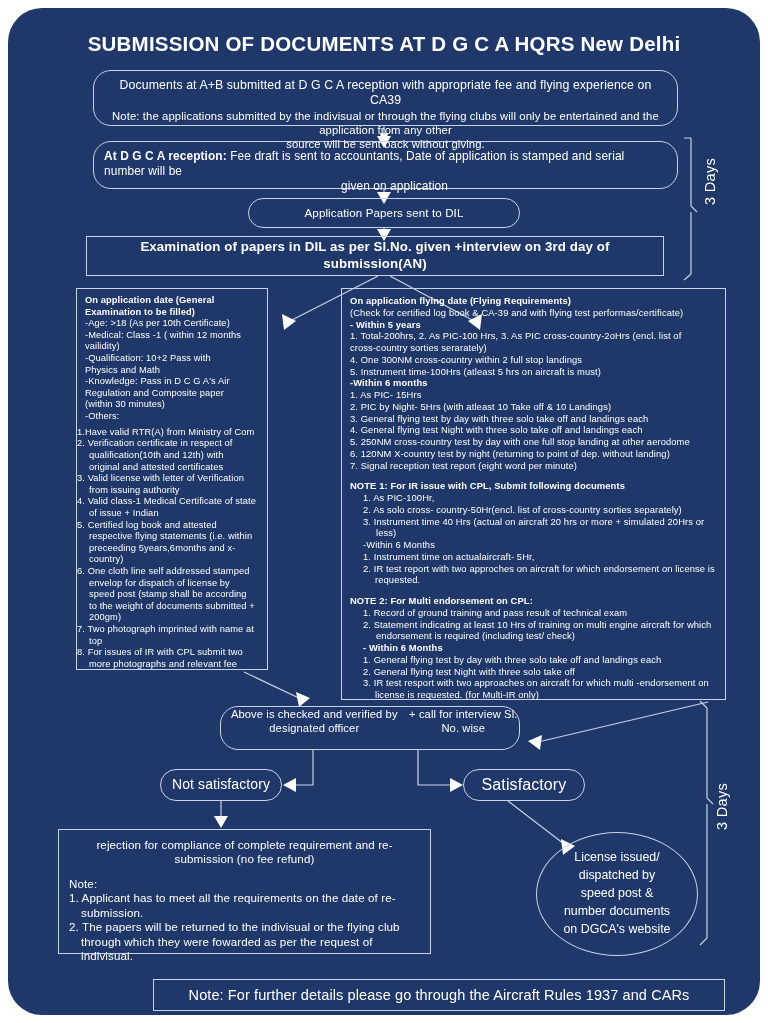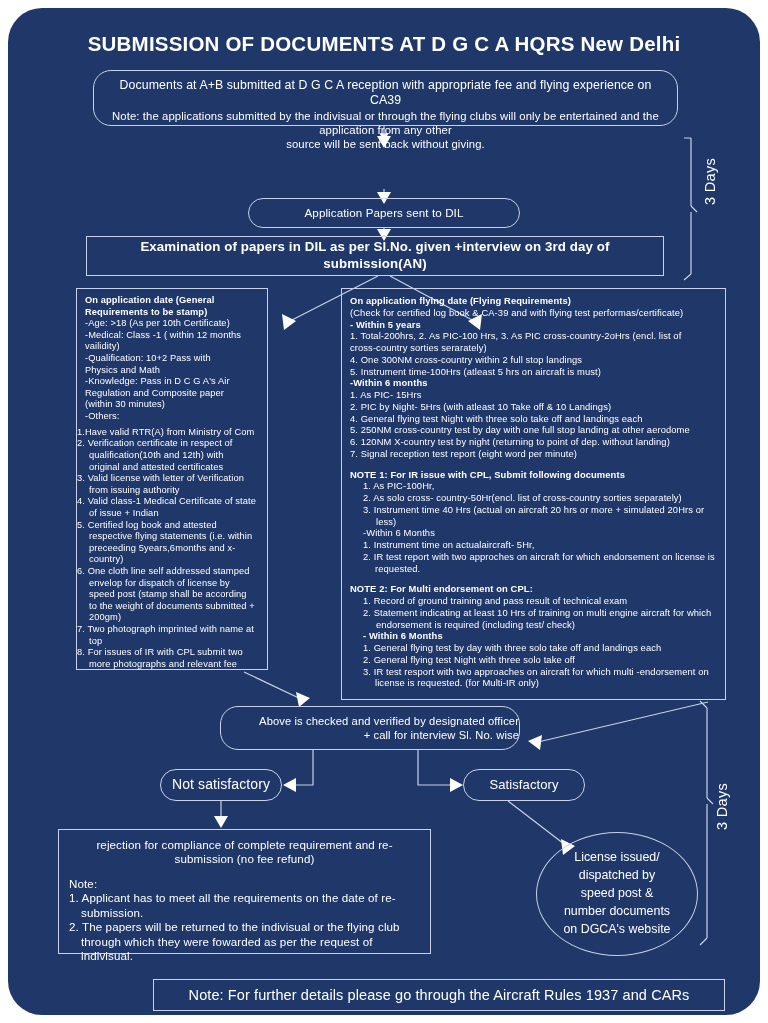--- a/index.html
+++ b/index.html
@@ -91,21 +91,21 @@
   #box-intake .l1 { font-size: 12.3px; }
   #box-reception{ left: 85px;  top: 133px; width: 585px; height: 48px;  font-size: 11.9px; }
   #box-dil      { left: 240px; top: 190px; width: 272px; height: 30px;  font-size: 11.6px; }
   #box-exam     { left: 78px;  top: 228px; width: 578px; height: 40px;  font-size: 13.3px; }
 
   #box-general  { left: 68px;  top: 280px; width: 192px; height: 382px; font-size: 9.3px; }
   #box-flying   { left: 333px; top: 280px; width: 385px; height: 412px; font-size: 9.4px; }
 
   #box-verify   { left: 212px; top: 698px; width: 300px; height: 44px;  font-size: 11.2px; }
   #box-notsat   { left: 152px; top: 761px; width: 122px; height: 32px;  font-size: 14px; }
-  #box-sat      { left: 455px; top: 761px; width: 122px; height: 32px;  font-size: 13px; }
+  #box-sat      { left: 455px; top: 761px; width: 122px; height: 32px;  font-size: 16px; }
 
   #box-rejected { left: 50px;  top: 821px; width: 373px; height: 125px; font-size: 11.6px; }
   #ellipse-license { left: 528px; top: 824px; width: 162px; height: 124px; font-size: 12.4px; }
 
   #box-footer   { left: 145px; top: 971px; width: 572px; height: 32px; font-size: 14.5px; }
   #box-footer .inner { display:flex; align-items:center; justify-content:center; height:100%; }
 
   #days-top { left: 694px; top: 150px; }
   #days-bottom { left: 706px; top: 775px; }
 </style>
@@ -165,32 +165,36 @@
       <polygon points="553,831 567,838 555,847"></polygon>
     </g>
   </svg>
 
   <div id="box-intake" class="box pill pad ctr">
     <div class="l1">Documents at A+B submitted at D G C A reception with appropriate fee and flying experience on CA39</div>
     <div>Note: the applications submitted by the indivisual or through the flying clubs will only be entertained and the application from any other</div>
     <div>source will be sent back without giving.</div>
   </div>
 
+  <div id="box-reception" class="box pill pad">
+    <div><span class="b">At D G C A reception:</span><span> Fee draft is sent to accountants, Date of application is stamped and serial number will be</span></div>
+    <div class="ctr" style="padding-left:18px">given on application</div>
+  </div>
 
   <div id="box-dil" class="box pill ctr" style="display:flex;align-items:center;justify-content:center">
     <span>Application Papers sent to DIL</span>
   </div>
 
   <div id="box-exam" class="box sharp ctr b" style="display:flex;align-items:center;justify-content:center">
     <span>Examination of papers in DIL as per Sl.No. given +interview on 3rd day of submission(AN)</span>
   </div>
 
   <div id="box-general" class="box sharp" style="padding:6px 6px 6px 8px">
     <div class="b">On application date (General</div>
-    <div class="b">Requirements to be stamp)</div>
+    <div class="b">Examination to be filled)</div>
     <div>
       <div>-Age: &gt;18 (As per 10th Certificate)</div>
       <div>-Medical: Class -1 ( within 12 months</div>
       <div> vailidity)</div>
       <div>-Qualification: 10+2 Pass with</div>
       <div> Physics and Math</div>
       <div>-Knowledge: Pass in D C G A's Air</div>
       <div> Regulation and Composite paper</div>
       <div> (within 30 minutes)</div>
       <div>-Others:</div>
@@ -211,20 +215,21 @@
     <div class="b">On application flying date (Flying Requirements)</div>
     <div>(Check for certified log book &amp; CA-39 and with flying test performas/certificate)</div>
     <div class="b">- Within 5 years</div>
     <div>1. Total-200hrs, 2. As PIC-100 Hrs, 3. As PIC cross-country-2oHrs (encl. list of</div>
     <div>    cross-country sorties serarately)</div>
     <div>4. One 300NM cross-country within 2 full stop landings</div>
     <div>5. Instrument time-100Hrs (atleast 5 hrs on aircraft is must)</div>
     <div class="b">-Within 6 months</div>
     <div>1. As PIC- 15Hrs</div>
     <div>2. PIC by Night- 5Hrs (with atleast 10 Take off &amp; 10 Landings)</div>
+    <div>3. General flying test by day with three solo take off and landings each</div>
     <div>4. General flying test Night with three solo take off and landings each</div>
     <div>5. 250NM cross-country test by day with one full stop landing at other aerodome</div>
     <div>6. 120NM X-country test by night (returning to point of dep. without landing)</div>
     <div>7. Signal reception test report (eight word per minute)</div>
 
     <div style="height:9px"></div>
     <div class="b">NOTE 1: For IR issue with CPL, Submit following documents</div>
     <div class="ind2">1. As PIC-100Hr,</div>
     <div class="ind2">2. As solo cross- country-50Hr(encl. list of cross-country sorties separately)</div>
     <div class="ind2">3. Instrument time 40 Hrs (actual on aircraft 20 hrs or more + simulated 20Hrs or less)</div>
@@ -235,21 +240,21 @@
     <div style="height:9px"></div>
     <div class="b">NOTE 2: For Multi endorsement on CPL:</div>
     <div class="ind2">1. Record of ground training and pass result of technical exam</div>
     <div class="ind2">2. Statement indicating at least 10 Hrs of training on multi engine aircraft for which endorsement is required (including test/ check)</div>
     <div class="b" style="padding-left:13px">- Within 6 Months</div>
     <div class="ind" style="padding-left:25px;text-indent:-12px">1. General flying test by day with three solo take off and landings each</div>
     <div class="ind" style="padding-left:25px;text-indent:-12px">2. General flying test Night with three solo take off</div>
     <div class="ind" style="padding-left:25px;text-indent:-12px">3. IR test resport with two approaches on aircraft for which multi -endorsement on license is requested. (for Multi-IR only)</div>
   </div>
 
-  <div id="box-verify" class="box pill ctr" style="display:flex;flex-direction:column;align-items:flex-end;justify-content:center">
+  <div id="box-verify" class="box pill ctr" style="display:flex;align-items:flex-start;justify-content:center">
     <div>Above is checked and verified by designated officer</div>
     <div>+ call for interview Sl. No. wise</div>
   </div>
 
   <div id="box-notsat" class="box pill ctr" style="display:flex;align-items:center;justify-content:center">
     <span>Not satisfactory</span>
   </div>
 
   <div id="box-sat" class="box pill ctr" style="display:flex;align-items:center;justify-content:center">
     <span>Satisfactory</span>

